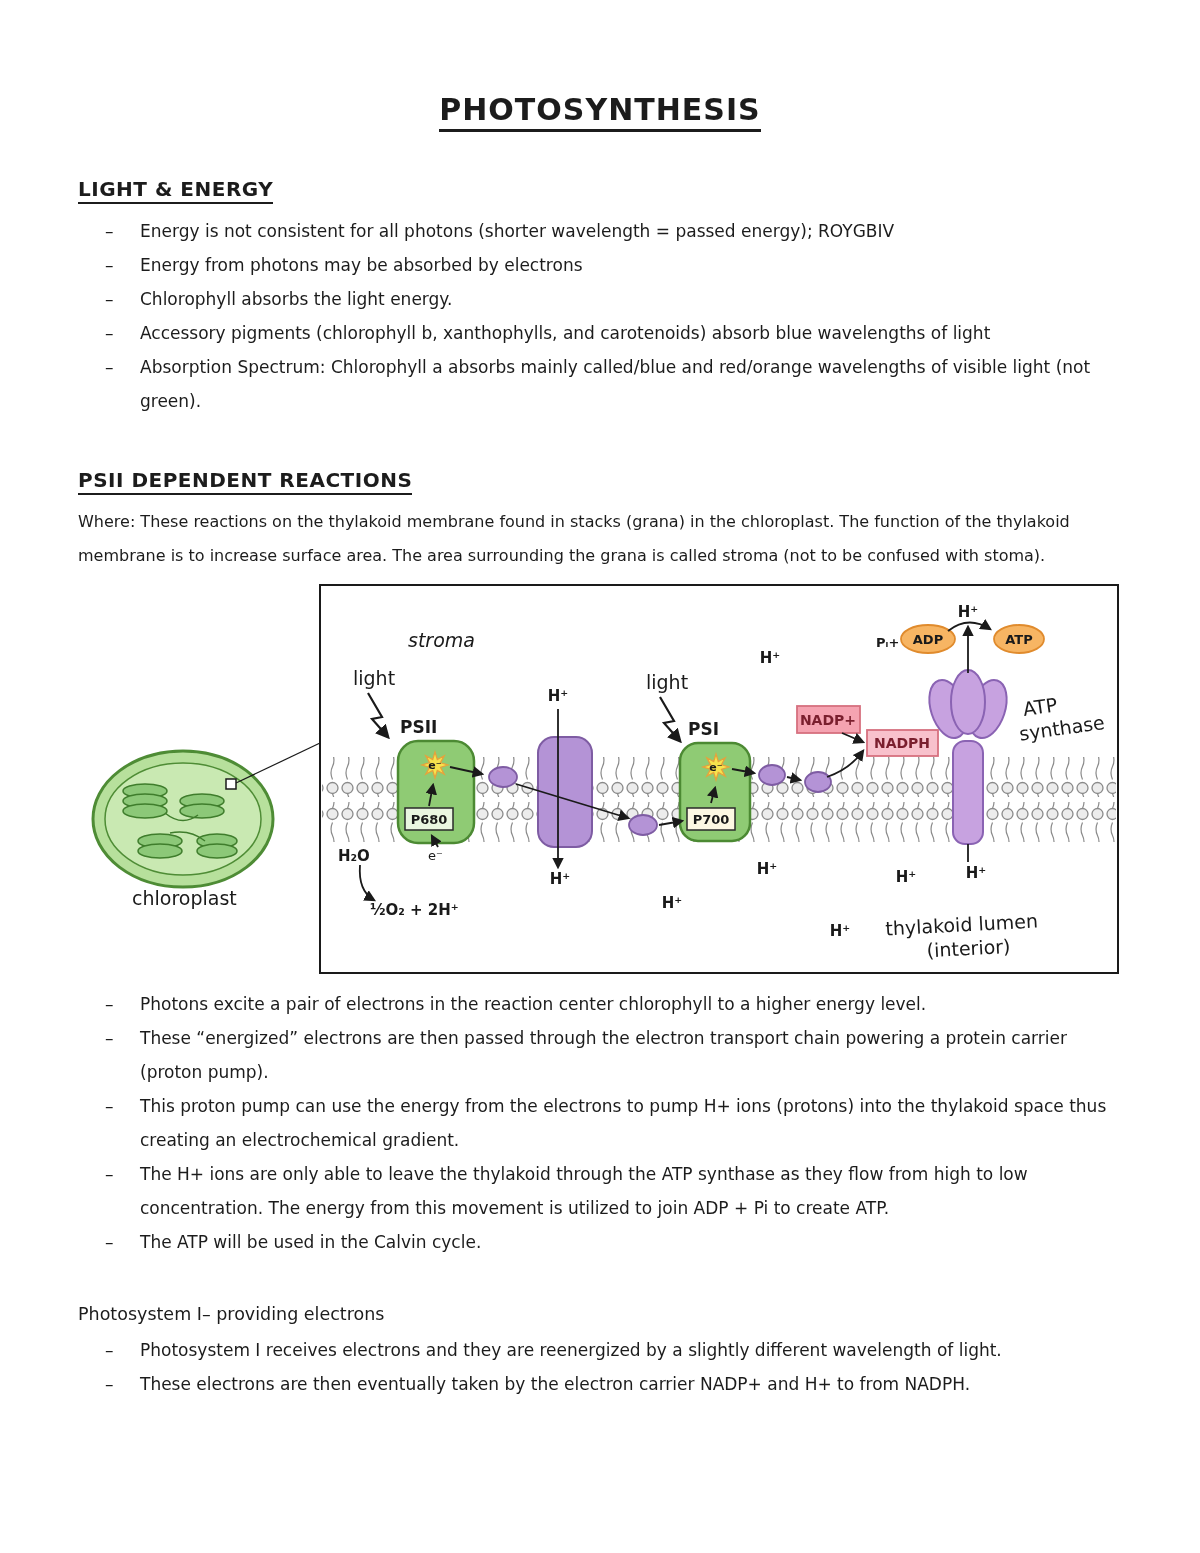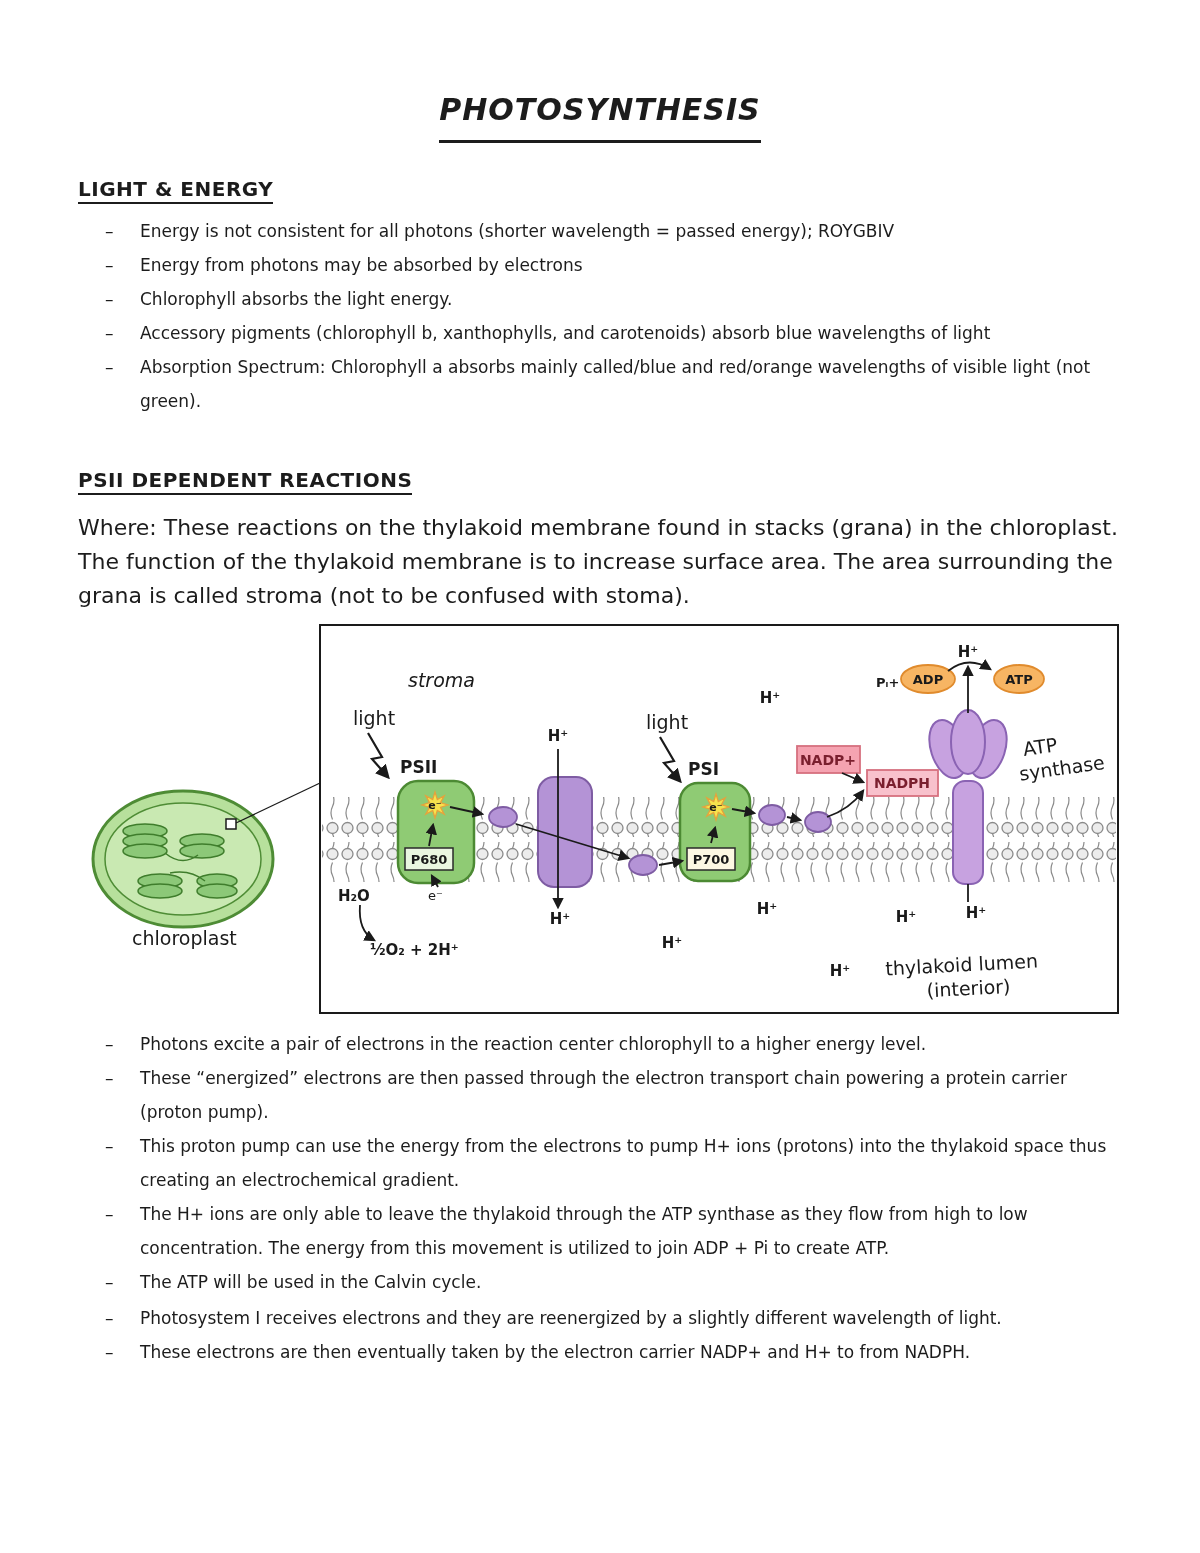--- a/index.html
+++ b/index.html
@@ -9,34 +9,34 @@
     font-family:"DejaVu Sans", sans-serif;
     color:#1c1c1c;
   }
   .page { padding:0 78px; }
 
   .title {
     text-align:center;
     padding-top:92px;
     font-size:30px; font-weight:bold; letter-spacing:1px;
   }
-  .title span { border-bottom:3px solid currentColor; padding-bottom:13px;font-style:italic; }
+  .title span { border-bottom:3px solid currentColor; padding-bottom:2px; }
 
   .heading {
     margin-top:50px;
     font-size:20px; font-weight:bold; letter-spacing:0.5px;
   }
   .heading span { border-bottom:2.5px solid currentColor; padding-bottom:1px; }
 
   .bullets { list-style:none; margin-top:13px; }
   .bullets li { display:flex; font-size:17px; line-height:34px; }
   .dash { flex:none; width:62px; padding-left:27px; }
   .b-text { flex:1; }
 
-  .intro { margin-top:19px; font-size:22px; line-height:34px; }
+  .intro { margin-top:13px; font-size:16px; line-height:34px; }
 
   .sub-heading { margin-top:14px; font-size:17.5px; line-height:34px; }
   .sub-heading.gap { margin-top:38px; }
 
   .diagram-wrap { margin-top:8px; margin-left:-8px; }
   svg text { font-family:"DejaVu Sans", sans-serif; fill:#1a1a1a; }
   .t-lab   { font-size:19px; }
   .t-lab-b { font-size:17px; font-weight:bold; }
   .t-sm    { font-size:13px; }
   .t-smb   { font-size:13px; font-weight:bold; }
@@ -237,20 +237,21 @@
     <li>
         <span class="dash">–</span>
         <span class="b-text">The H+ ions are only able to leave the thylakoid through the ATP synthase as they flow from high to low concentration. The energy from this movement is utilized to join ADP + Pi to create ATP.</span>
       </li>
     <li>
         <span class="dash">–</span>
         <span class="b-text">The ATP will be used in the Calvin cycle.</span>
       </li>
   </ul>
 
+  <p class="sub-heading gap">Photosystem I– providing electrons</p>
   <ul class="bullets" style="margin-top:2px">
     <li>
         <span class="dash">–</span>
         <span class="b-text">Photosystem I receives electrons and they are reenergized by a slightly different wavelength of light.</span>
       </li>
     <li>
         <span class="dash">–</span>
         <span class="b-text">These electrons are then eventually taken by the electron carrier NADP+ and H+ to from NADPH.</span>
       </li>
   </ul>

